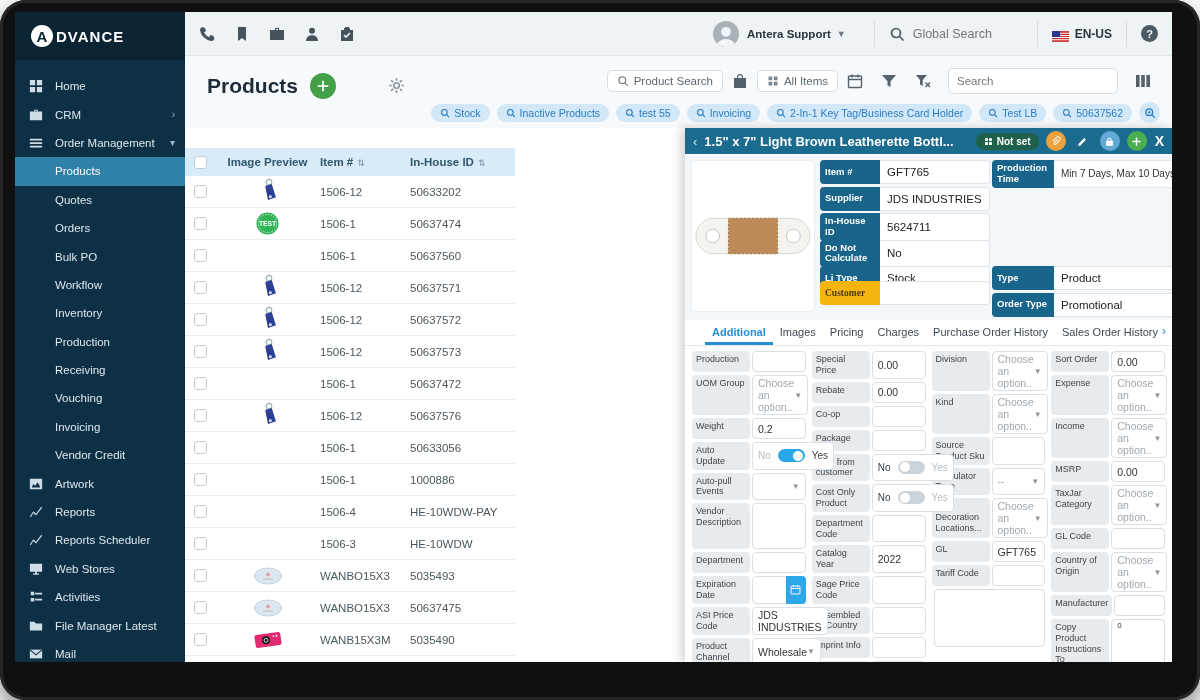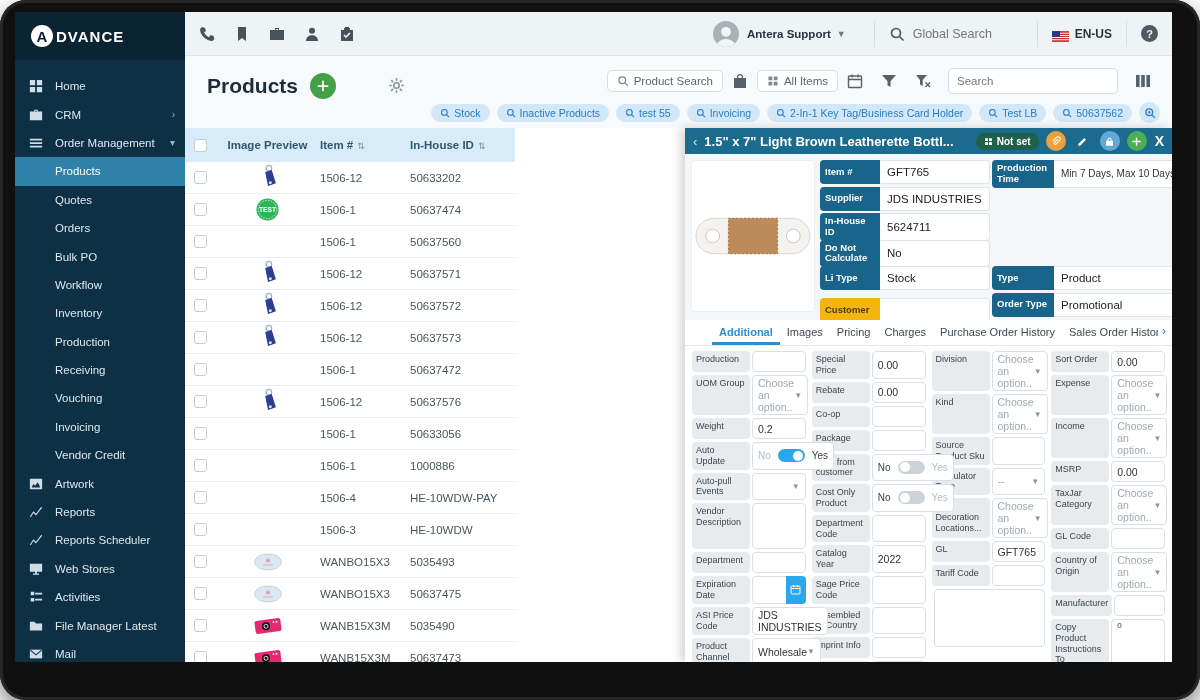--- a/index.html
+++ b/index.html
@@ -57,21 +57,21 @@
   .chips { position:absolute; right:12px; top:46px; display:flex; align-items:center; }
   .chip { display:flex; align-items:center; background:#d2e8f9; color:#2a7cc2; border-radius:11px; font-size:10.5px;
           padding:3px 9px; margin-left:7px; cursor:pointer; white-space:nowrap; }
   .chip .tb-icon { width:10px; height:10px; color:#2a7cc2; margin-right:4px; }
   .chip-zoom { width:21px; height:21px; border-radius:50%; background:#d2e8f9; color:#2a7cc2; margin-left:7px; cursor:pointer;
                display:flex; align-items:center; justify-content:center; }
   .chip-zoom svg { width:12px; height:12px; }
 
   
   .table { position:absolute; left:0; top:116px; width:330px; bottom:0; background:#fff; }
-  .thead { display:flex; align-items:center; background:#d7ebf8; height:34px; font-size:11.5px; font-weight:bold; color:#31576c; }
+  .thead { display:flex; align-items:center; background:#d7ebf8; height:28px; font-size:11.5px; font-weight:bold; color:#31576c;margin-top:20px; }
   .trow { display:flex; align-items:center; height:32px; border-bottom:1px solid #e9edf0; font-size:11.5px; color:#4a565e; cursor:pointer; background:#fff; }
   .c-check { flex:0 0 30px; display:flex; justify-content:center; }
   .cbox { width:13px; height:13px; border:1px solid #c4ccd2; border-radius:3px; background:#fff; cursor:pointer; }
   .c-img { flex:0 0 105px; display:flex; justify-content:center; align-items:center; }
   .c-item { flex:0 0 90px; }
   .c-id { flex:1; }
   .sorticon { font-size:9px; color:#7e93a2; margin-left:4px; font-weight:normal; }
 
   
   .panel { position:absolute; left:500px; top:116px; right:0; bottom:0; background:#fff; box-shadow:-4px 0 10px rgba(0,0,0,.18); }
@@ -95,21 +95,21 @@
               display:flex; align-items:center; justify-content:center; }
   .scell { position:absolute; display:flex; }
   .slabel { background:#19648a; color:#fff; font-size:9.5px; font-weight:bold; padding:3px 5px; border-radius:4px 0 0 4px;
             display:flex; align-items:center; line-height:1.15; }
   .slabel.yellow { background:#f5b50e; color:#4a3a10; }
   .svalue { background:#fff; border:1px solid #e0e5e9; border-left:none; border-radius:0 4px 4px 0; font-size:11.5px; color:#222;
             padding:3px 7px; display:flex; align-items:center; white-space:nowrap; overflow:hidden; }
   .svalue.small { font-size:10px; color:#333; }
 
   .tabs { position:absolute; left:0; top:192px; right:0; height:26px; background:#fff; border-bottom:1px solid #e4e8ec;
-          display:flex; align-items:flex-end; padding-left:27px; overflow:hidden; }
+          display:flex; align-items:flex-end; padding-left:20px; overflow:hidden; }
   .tab { font-size:11px; color:#3d4954; padding:5px 7px 7px; white-space:nowrap; cursor:pointer; }
   .tab.active { color:#2a8fd0; font-weight:bold; border-bottom:3px solid #2a8fd0; padding-bottom:4px; }
   .tab-more { position:absolute; right:2px; top:5px; color:#2a8fd0; font-size:12px; cursor:pointer; background:#fff; padding:0 4px; }
 
   .form { position:absolute; left:0; top:218px; right:0; bottom:0; display:flex; padding:5px 4px; }
   .fcol { width:25%; padding:0 3px; }
   .frow { display:flex; margin-bottom:3px; }
   .flabel { flex:0 0 58px; background:#e7ebee; border-radius:4px; font-size:9px; color:#3c444b; padding:3px 4px; line-height:1.2;
             display:flex; align-items:flex-start; }
   .fctrl { flex:1; border:1px solid #d9dfe4; border-radius:4px; background:#fff; min-height:21px; margin-left:2px;
@@ -687,21 +687,21 @@
                 <span class="svalue" style="width: 110px; min-height: 24px;">5624711</span>
               </div>
               <div class="scell" style="left: 135px; top: 85.5px;">
                 <span class="slabel" style="width: 60px;">Do Not Calculate</span>
                 <span class="svalue" style="width: 110px; min-height: 24px;">No</span>
               </div>
               <div class="scell" style="left: 135px; top: 112px;">
                 <span class="slabel" style="width: 60px;">Li Type</span>
                 <span class="svalue" style="width: 110px; min-height: 24px;">Stock</span>
               </div>
-              <div class="scell" style="left: 135px; top: 144px;">
+              <div class="scell" style="left: 135px; top: 127px; font-family: Liberation Serif, serif;">
                 <span class="slabel yellow" style="width: 60px;">Customer</span>
                 <span class="svalue" style="width: 110px; min-height: 24px;"></span>
               </div>
               <div class="scell" style="left: 307px; top: 6px;">
                 <span class="slabel" style="width: 62px;">Production Time</span>
                 <span class="svalue small" style="width: 122px; min-height: 24px;">Min 7 Days, Max 10 Days</span>
               </div>
               <div class="scell" style="left: 307px; top: 112px;">
                 <span class="slabel" style="width: 62px;">Type</span>
                 <span class="svalue" style="width: 122px; min-height: 24px;">Product</span>

